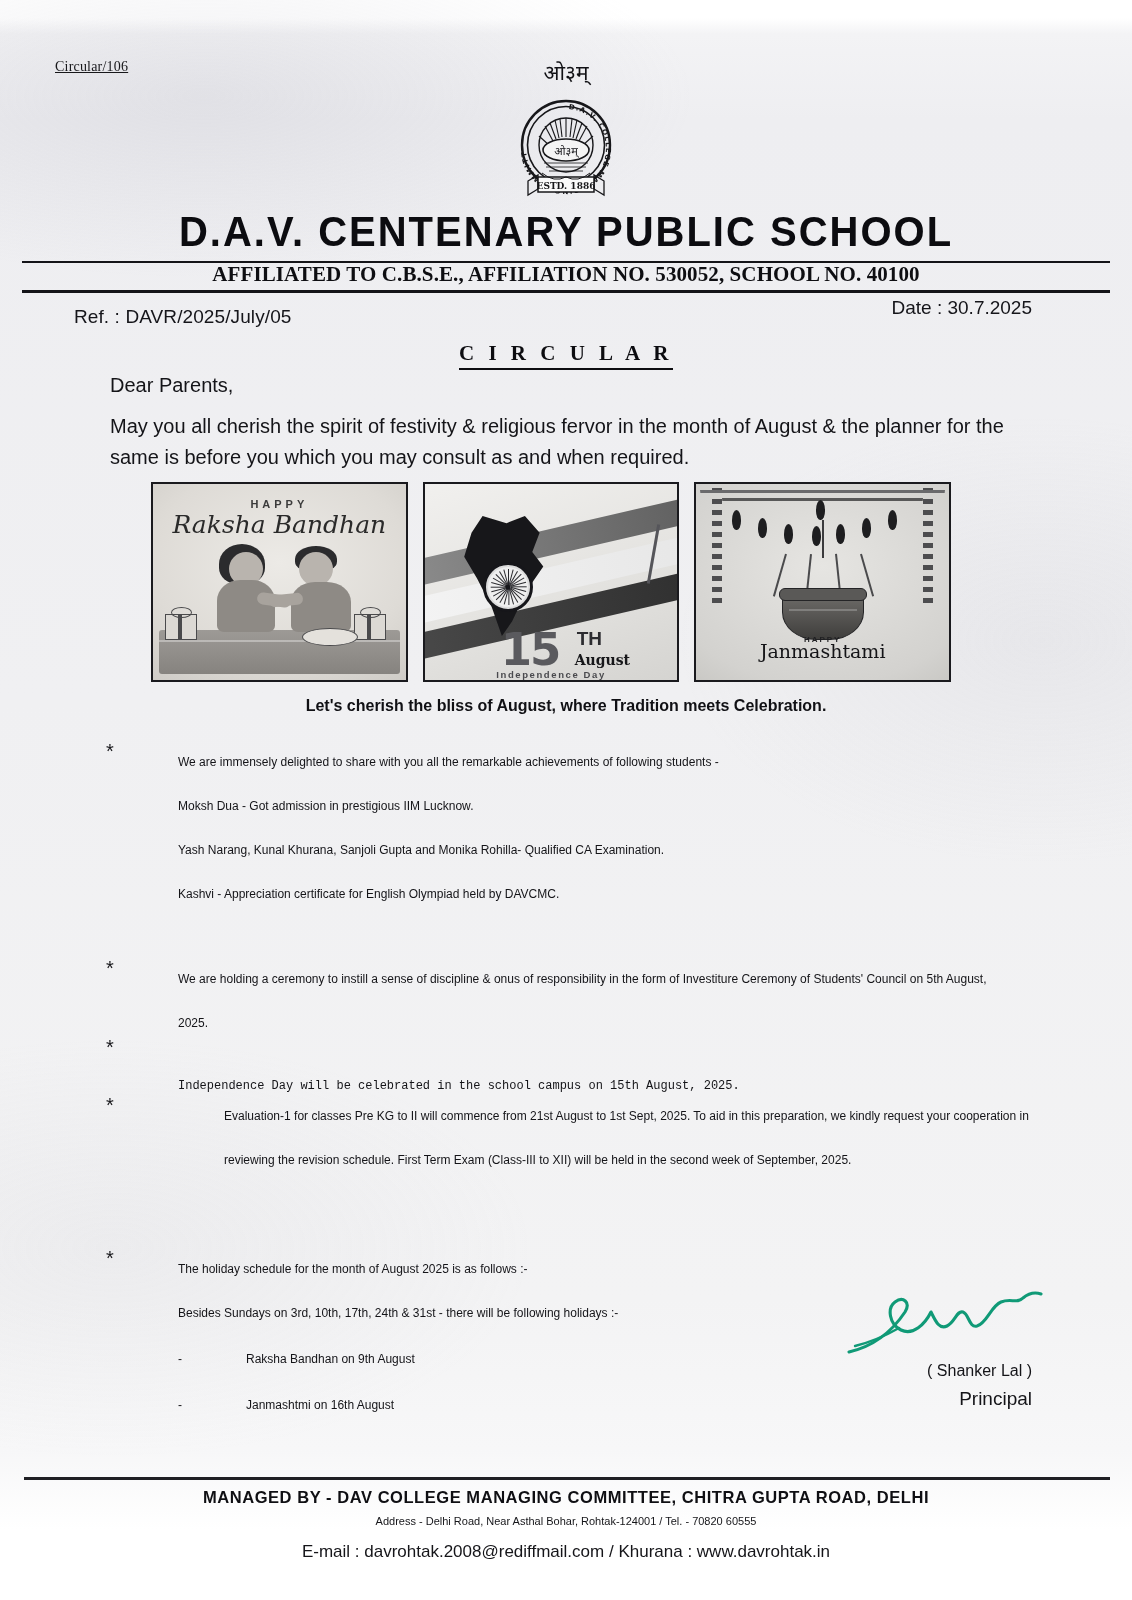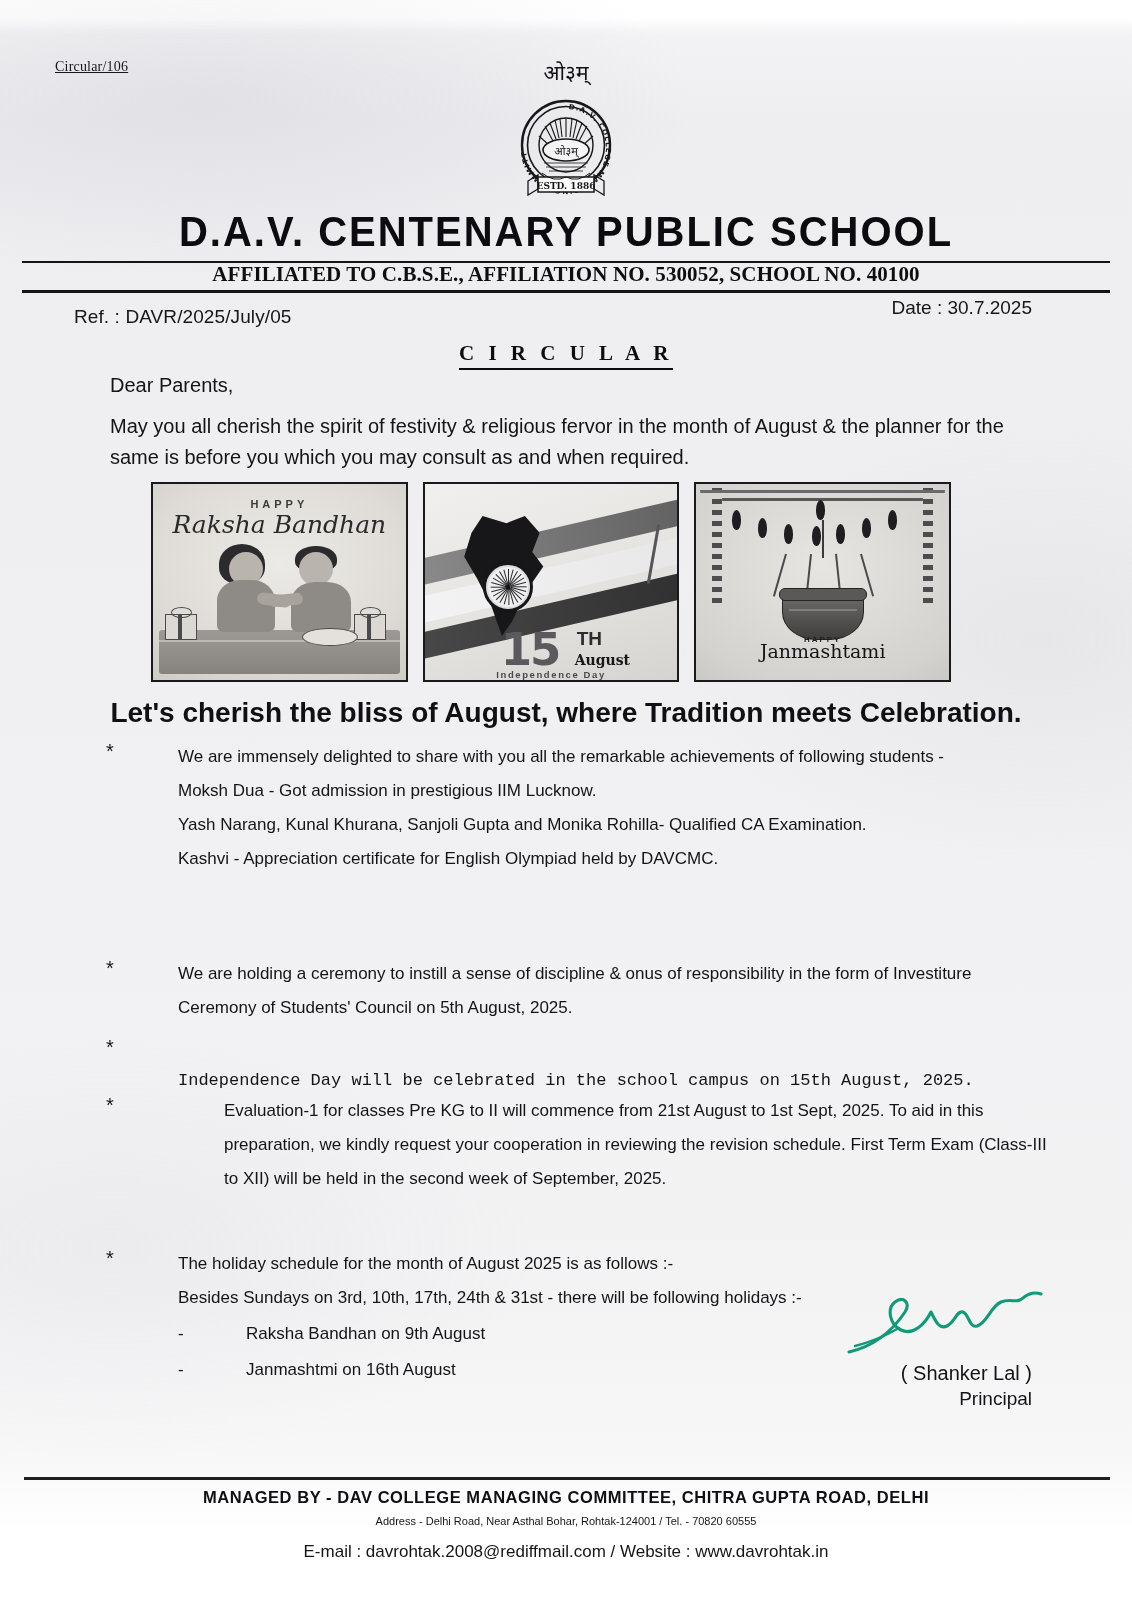--- a/index.html
+++ b/index.html
@@ -299,36 +299,36 @@
   .p3 .t-jm {
     position:absolute; left:0; right:0; bottom:18px; text-align:center;
     font-family:"DejaVu Serif", serif;
     font-size:19px; color:#141417;
   }
 
   
   #tagline {
     left: 0; right: 0; top: 697px;
     text-align: center;
-    font-size: 28px;
+    font-size: 16px;
     font-weight: bold;
     color: #101014;
   }
 
   
   .bullet-star {
     font-size: 20px;
     color: #18181c;
     left: 106px;
   }
   .bullet-body {
     left: 178px;
     width: 830px;
-    font-size: 17px;
-    line-height: 34px;
+    font-size: 12px;
+    line-height: 44px;
     color: #141418;
   }
   .b1-star { top: 740px; }
   .b1-body { top: 740px; }
   .b2-star { top: 957px; }
   .b2-body { top: 957px; }
   .b3-star { top: 1036px; }
   .b3-body { top: 1064px; font-family: Liberation Mono, monospace; }
   .b4-star { top: 1094px; }
   .b4-body { top: 1094px; margin-left: 46px; }
@@ -341,21 +341,21 @@
   }
   .sub-dash { width: 68px; flex: 0 0 68px; }
 
   
   #signature {
     left: 845px; top: 1290px;
     width: 210px; height: 70px;
   }
   #sign-name {
     right: 100px; top: 1362px;
-    font-size: 20px; color: #141418;
+    font-size: 16px; color: #141418;
   }
   #sign-desig {
     right: 100px; top: 1388px;
     font-size: 19px; color: #141418;
   }
 
   
   #footer-rule {
     left: 24px; width: 1086px; top: 1477px;
     height: 3px; background: #202024;
@@ -584,16 +584,16 @@
                  C 184,3 190,2 196,4" fill="none" stroke="#109a77" stroke-width="3.1" stroke-linecap="round" stroke-linejoin="round"></path>
         <path d="M 10,56 C 26,52 40,46 54,38" fill="none" stroke="#109a77" stroke-width="2.4" stroke-linecap="round"></path>
       </svg>
     </div>
     <div class="abs" id="sign-name">( Shanker Lal )</div>
     <div class="abs" id="sign-desig">Principal</div>
 
     <div class="abs" id="footer-rule"></div>
     <div class="abs" id="footer-managed">MANAGED BY - DAV COLLEGE MANAGING COMMITTEE, CHITRA GUPTA ROAD, DELHI</div>
     <div class="abs" id="footer-address">Address - Delhi Road, Near Asthal Bohar, Rohtak-124001 / Tel. - 70820 60555</div>
-    <div class="abs" id="footer-email">E-mail : davrohtak.2008@rediffmail.com / Website : www.davrohtak.in</div>
+    <div class="abs" id="footer-email">E-mail : davrohtak.2008@rediffmail.com / Khurana : www.davrohtak.in</div>
 
   </div>
 </div>
 
 </body></html>

